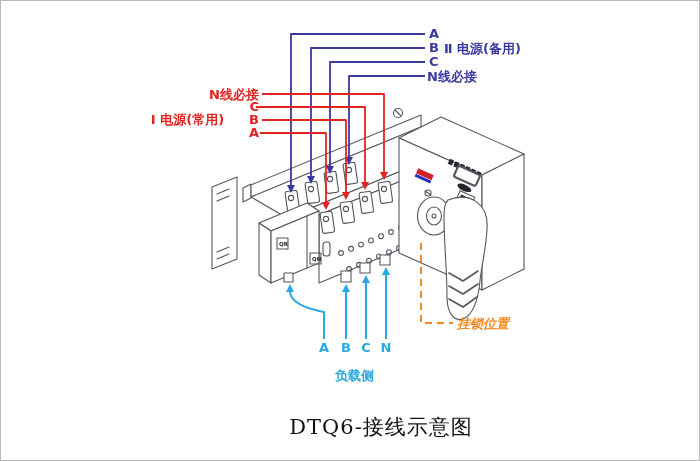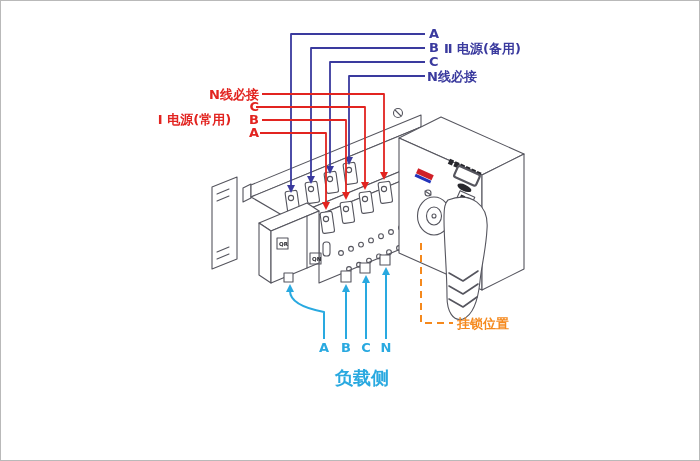--- a/index.html
+++ b/index.html
@@ -10,21 +10,21 @@
   }
   .layer{position:absolute;left:0;top:0;}
   .lbl{position:absolute;font-weight:bold;line-height:1;white-space:nowrap;}
   .blue{color:#3A3A9E;}
   .red{color:#E22420;}
   .cyan{color:#29A9E0;}
   .orange{color:#F5891D;}
   .phase{font-size:13px;}
   .zh{font-size:13px;}
   .right-col{width:128px;text-align:right;}
-  .src1-row{display:flex;justify-content:flex-end;gap:18px;align-items:flex-start;}
+  .src1-row{display:flex;justify-content:flex-end;gap:25px;align-items:flex-start;}
   .load-phase{width:14px;text-align:center;font-size:13px;}
   .title{
     position:absolute;left:250px;top:412px;width:260px;text-align:center;
     font-family:"DejaVu Serif","Liberation Serif",serif;
     font-size:21px;color:#111;font-weight:normal;letter-spacing:1px;
   }
 </style>
 </head>
 <body>
 
@@ -240,18 +240,19 @@
   <div class="lbl red right-col src1-row" style="left:130px;top:112px;">
     <span class="zh">Ⅰ 电源(常用)</span>
     <span class="phase">B</span>
   </div>
   <div class="lbl red phase right-col" style="left:130px;top:125px;">A</div>
 
   <div class="lbl cyan load-phase" style="left:316px;top:340px;">A</div>
   <div class="lbl cyan load-phase" style="left:338px;top:340px;">B</div>
   <div class="lbl cyan load-phase" style="left:358px;top:340px;">C</div>
   <div class="lbl cyan load-phase" style="left:378px;top:340px;">N</div>
-  <div class="lbl cyan" style="left:334px;top:368px;font-size:18px;">负载侧</div>
-
-  <div class="lbl orange zh" style="left:456px;top:316px;">挂锁位置</div>
-
+  <div class="lbl cyan" style="left:334px;top:368px;font-size:13px;">负载侧</div>
+
+  <div class="lbl orange zh" style="left:456px;top:316px;font-style:italic;">挂锁位置</div>
+
+  <div class="title">DTQ6-接线示意图</div>
 
 </div>
 
 </body></html>

